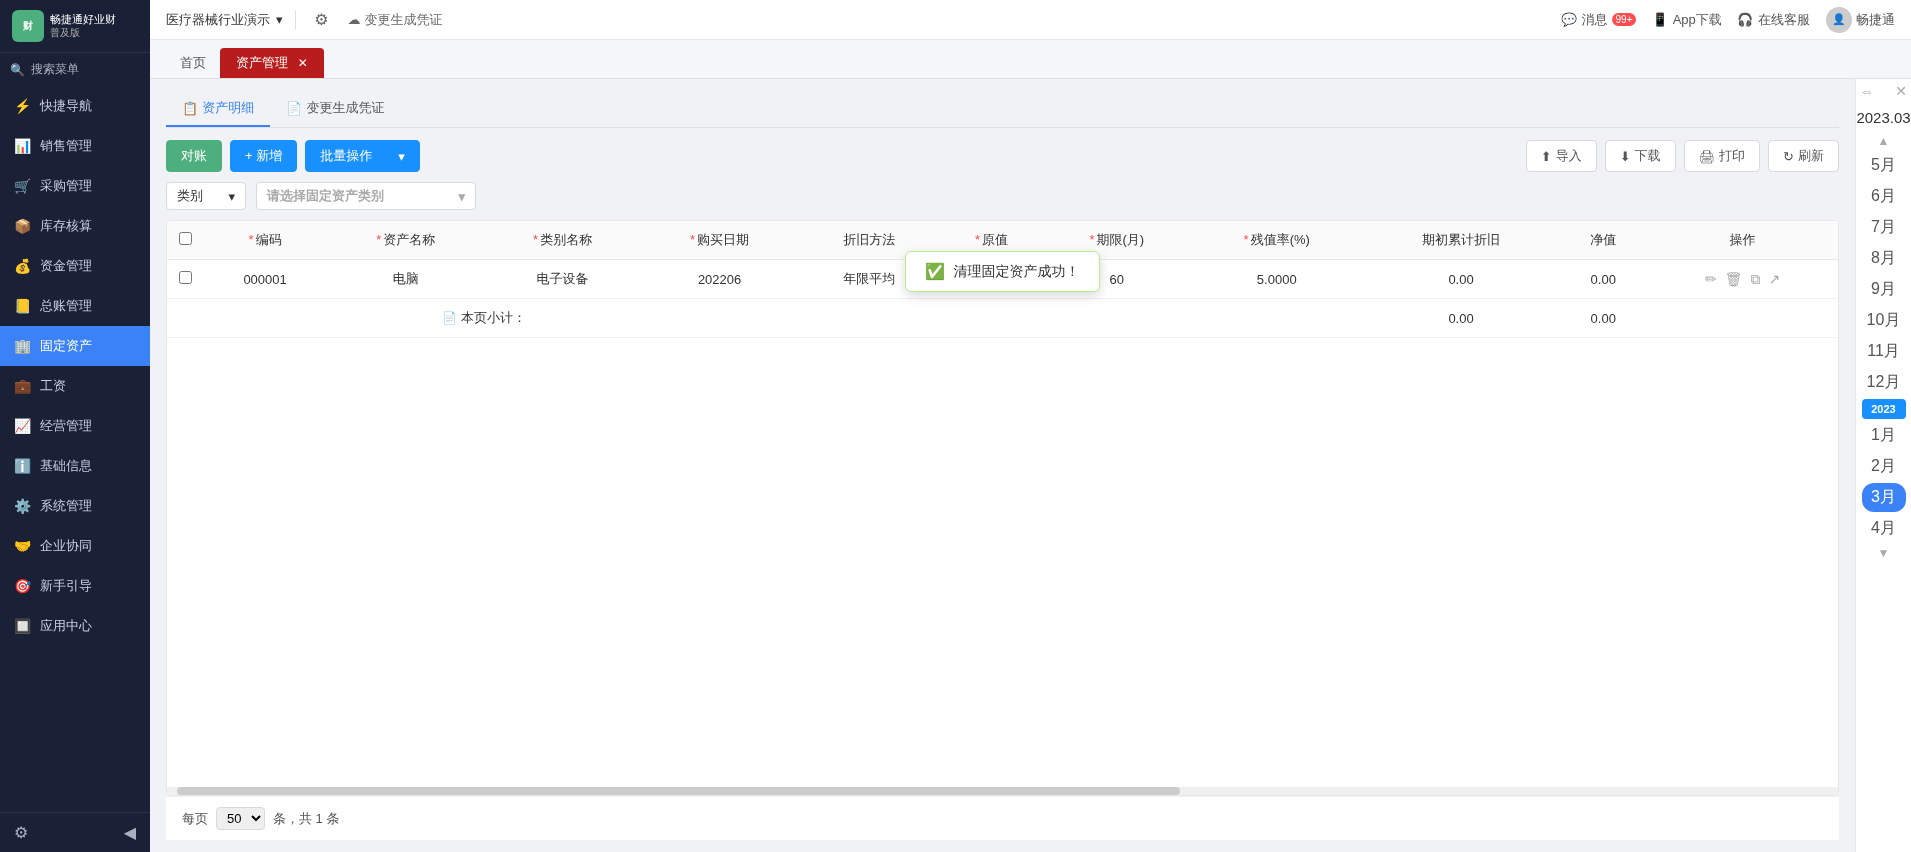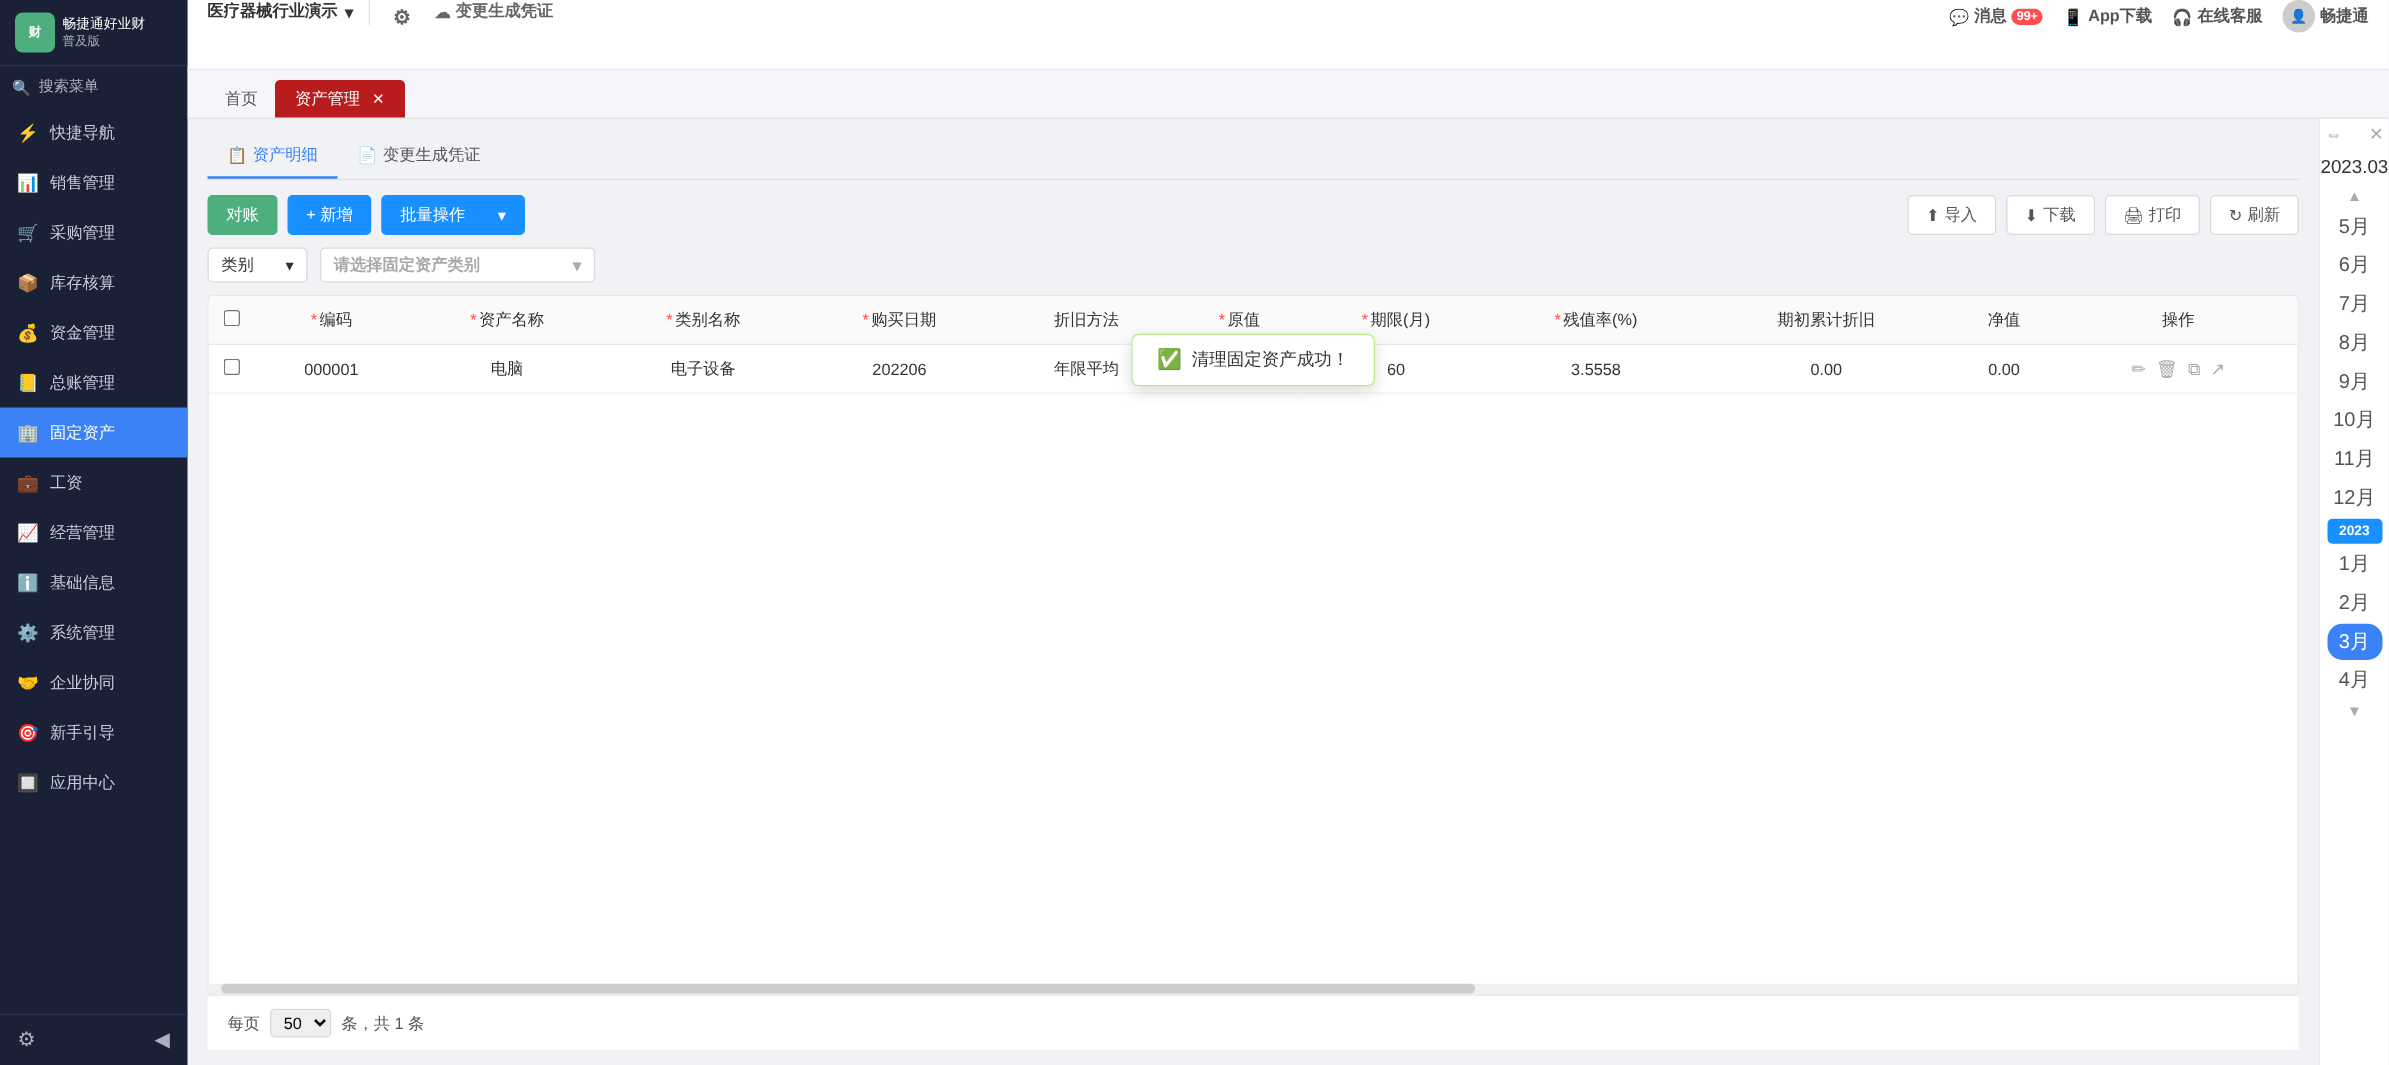--- a/index.html
+++ b/index.html
@@ -89,28 +89,27 @@
     .main {
       flex: 1;
       display: flex;
       flex-direction: column;
       overflow: hidden;
     }
 
     
     .topbar {
       background: #fff;
-      height: 56px;
-      display: flex;
-      align-items: flex-start;
+      height: 40px;
+      display: flex;
+      align-items: center;
       padding: 0 16px;
       gap: 12px;
       border-bottom: 1px solid #e8e8e8;
       flex-shrink: 0;
-      font-weight: bold;
     }
     .topbar-company {
       display: flex;
       align-items: center;
       gap: 6px;
       font-size: 13px;
       color: #333;
       cursor: pointer;
     }
     .topbar-divider { width: 1px; height: 20px; background: #e0e0e0; }
@@ -661,31 +660,42 @@
               <td class="checkbox-cell">
                 <input type="checkbox" style="">
               </td>
               <td>000001</td>
               <td>电脑</td>
               <td>电子设备</td>
               <td>202206</td>
               <td>年限平均</td>
               <td></td>
               <td>60</td>
-              <td>3.5558</td>
+              <td>5.0000</td>
               <td>0.00</td>
               <td>0.00</td>
               <td>
                 <div class="action-icons">
                   <span class="action-icon">✏</span>
                   <span class="action-icon">🗑</span>
                   <span class="action-icon">⧉</span>
                   <span class="action-icon">↗</span>
                 </div>
               </td>
+            </tr>
+            <tr>
+              <td colspan="2"></td>
+              <td colspan="2">
+                <span style="color:#aaa;font-size:12px">📄</span>
+                <span>本页小计：</span>
+              </td>
+              <td colspan="5"></td>
+              <td>0.00</td>
+              <td>0.00</td>
+              <td></td>
             </tr>
           </tbody>
         </table>
 
         <div class="scrollbar-track">
           <div class="scrollbar-thumb"></div>
         </div>
       </div>
 
       <div class="pagination">

